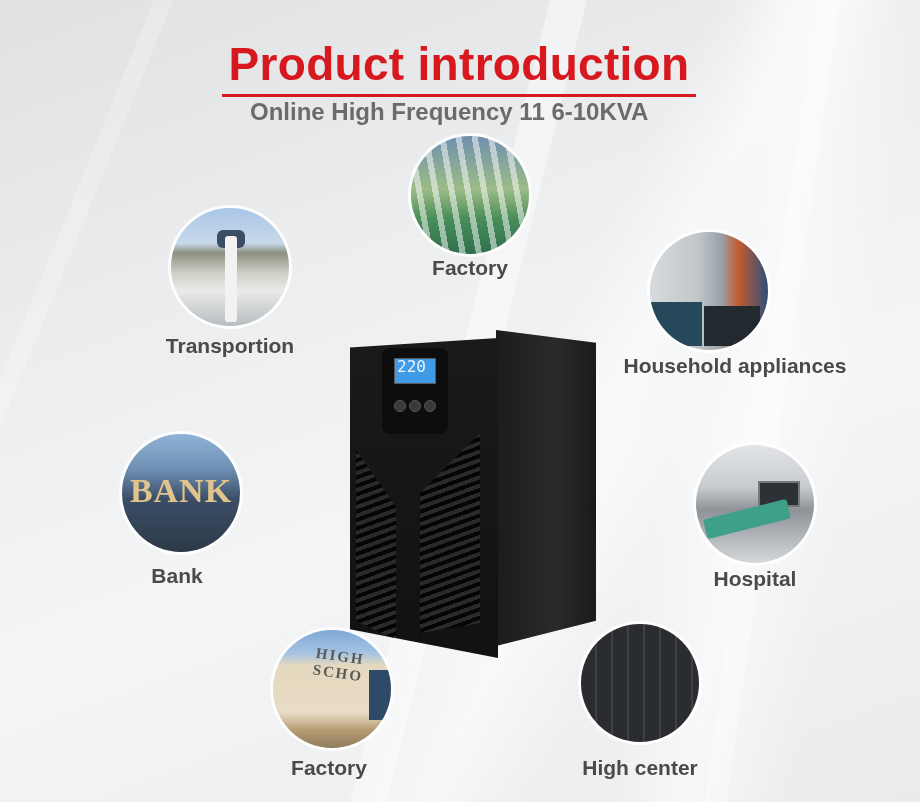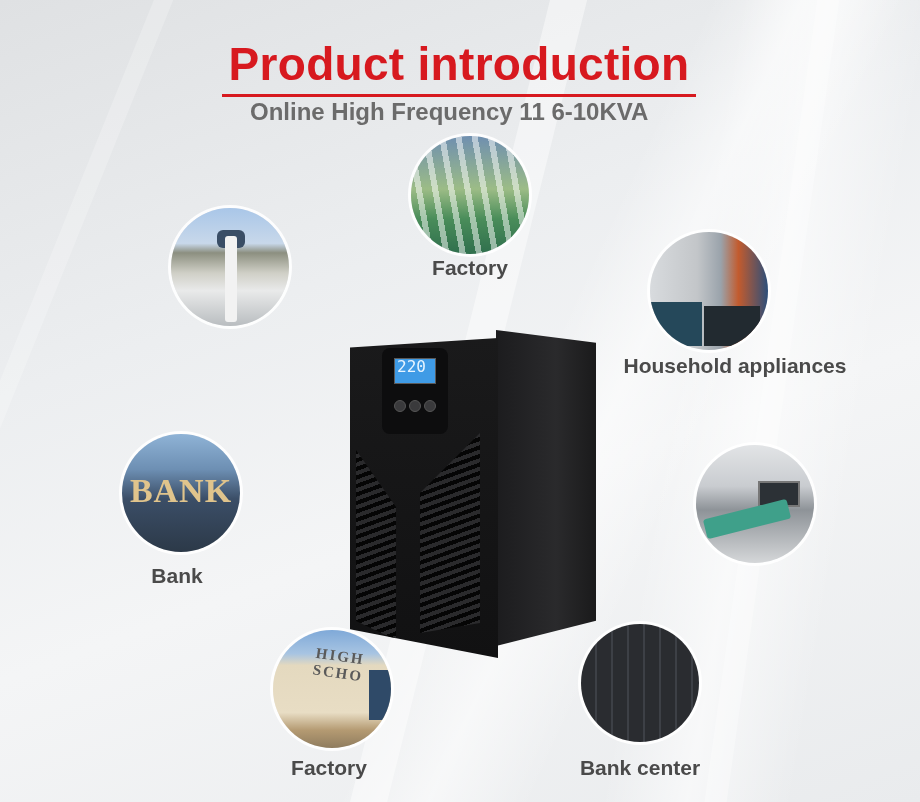--- a/index.html
+++ b/index.html
@@ -110,20 +110,21 @@
 <div class="app" style="left:400px;top:136px;width:140px;">
   <div class="circle img-factory" style="width:118px;height:118px;"></div>
   <span class="label" style="margin-top:2px;text-align:center;">Factory</span>
 </div>
 
 <div class="app" style="left:150px;top:208px;width:160px;">
   <div class="circle img-transport" style="width:118px;height:118px;">
     <div class="tower-top"></div>
     <div class="tower"></div>
   </div>
+  <span class="label" style="margin-top:8px;">Transportion</span>
 </div>
 
 <div class="app" style="left:610px;top:232px;width:250px;">
   <div class="circle img-household" style="width:118px;height:118px;margin-left:40px;">
     <div class="tv1"></div>
     <div class="tv2"></div>
   </div>
   <span class="label" style="margin-top:4px;">Household appliances</span>
 </div>
 
@@ -132,33 +133,34 @@
     <div class="bank-text">BANK</div>
   </div>
   <span class="label" style="margin-top:12px;margin-right:8px;">Bank</span>
 </div>
 
 <div class="app" style="left:690px;top:445px;width:130px;">
   <div class="circle img-hospital" style="width:118px;height:118px;">
     <div class="screen"></div>
     <div class="bed"></div>
   </div>
+  <span class="label" style="margin-top:4px;">Hospital</span>
 </div>
 
 <div class="app" style="left:270px;top:630px;width:124px;">
   <div class="circle img-school" style="width:118px;height:118px;">
     <div class="sign">HIGH SCHO</div>
     <div class="win"></div>
   </div>
   <span class="label" style="margin-top:8px;margin-right:6px;">Factory</span>
 </div>
 
 <div class="app" style="left:565px;top:624px;width:150px;">
   <div class="circle img-datacenter" style="width:118px;height:118px;"></div>
-  <span class="label" style="margin-top:14px;">Bank center</span>
+  <span class="label" style="margin-top:14px;">High center</span>
 </div>
 
 <div class="ups">
   <div class="side"></div>
   <div class="front">
     <div class="panel"></div>
     <div class="lcd">220  50</div>
     <div class="btn" style="left:44px;"></div>
     <div class="btn" style="left:59px;"></div>
     <div class="btn" style="left:74px;"></div>

